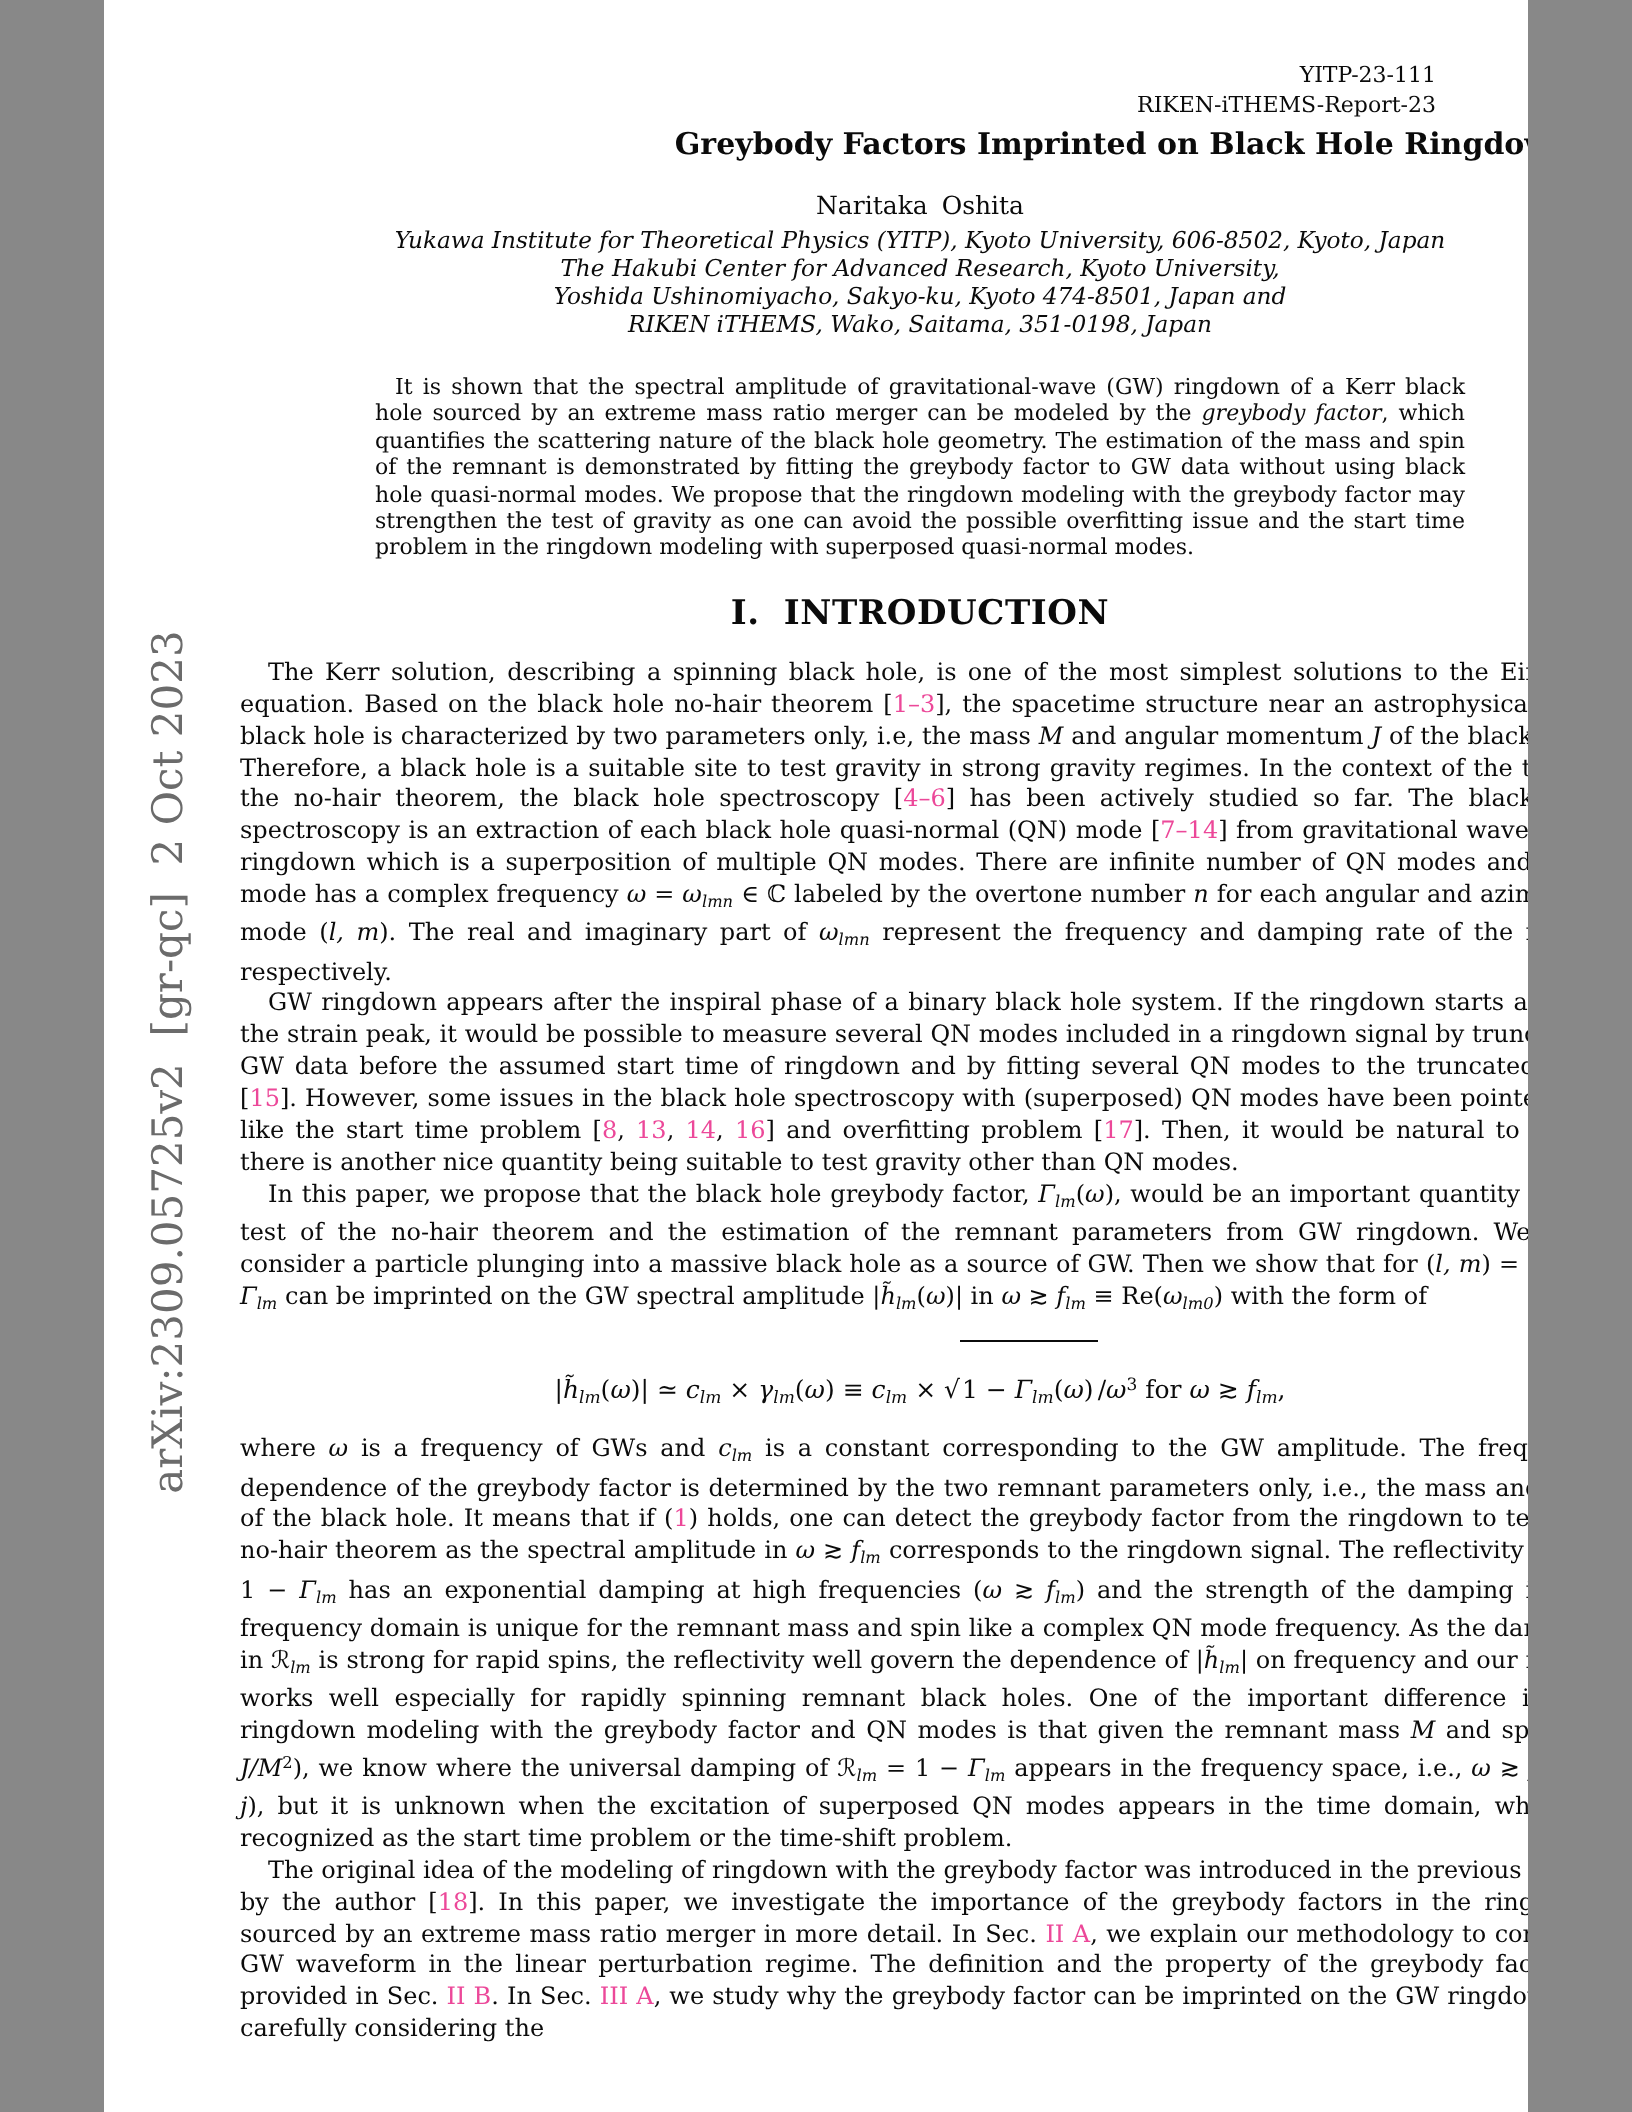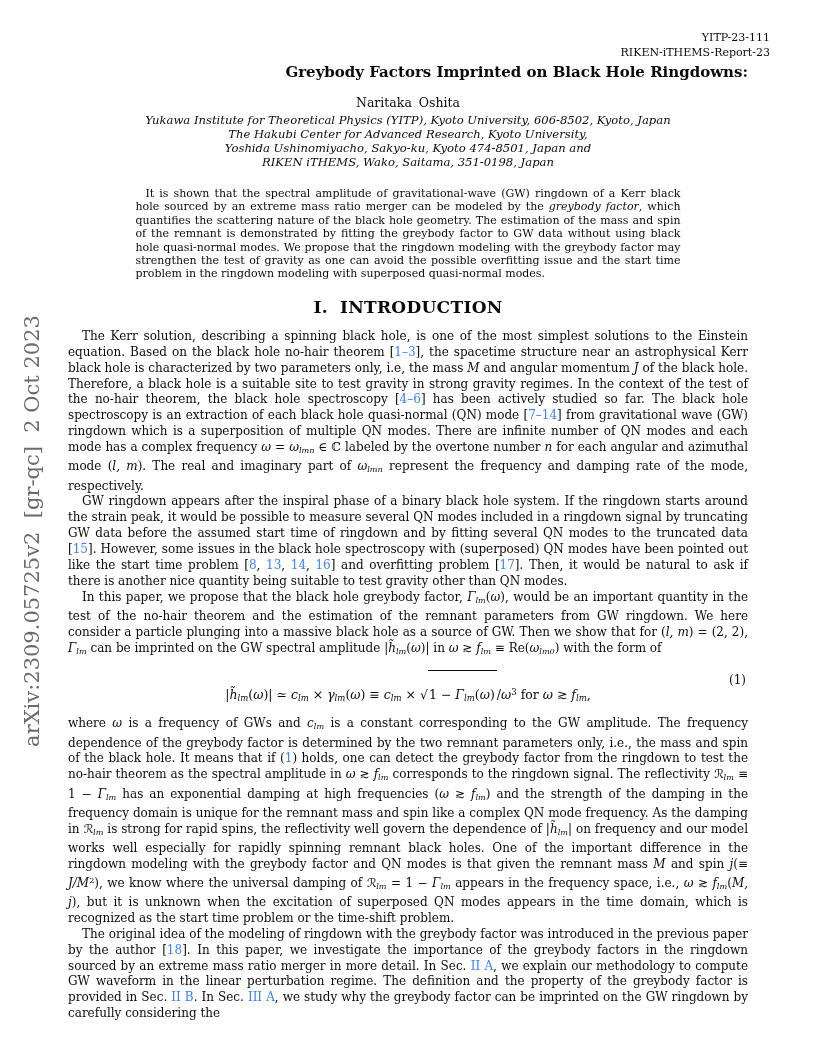--- a/index.html
+++ b/index.html
@@ -1,37 +1,37 @@
 <!DOCTYPE html>
 <html><head>
 <meta charset="utf-8">
 <style>
   html,body{margin:0;padding:0;background:#888;}
-  .page{position:relative;width:816px;height:1056px;background:#ffffff;overflow:hidden;
+  .page{position:relative;width:712px;height:1056px;background:#ffffff;overflow:hidden;
         font-family:"DejaVu Serif","DejaVu Sans",serif;color:#0b0b0b;margin:0 auto;}
   .report{position:absolute;top:31px;right:46px;text-align:right;font-size:11px;line-height:14.5px;}
   .watermark{position:absolute;left:-230px;top:517px;width:524px;height:28px;
              transform:rotate(-90deg);text-align:center;font-size:21px;line-height:28px;
              color:#6b6b6b;white-space:pre;}
   .main{position:absolute;left:68px;top:62px;width:680px;}
   .title{text-align:right;font-weight:bold;font-size:15px;line-height:20px;}
   .author{text-align:center;font-size:12.5px;margin-top:13px;word-spacing:3px;}
   .affils{text-align:center;font-style:italic;font-size:11.6px;line-height:14px;margin-top:3px;}
   .abstract{margin:18px auto 0;width:545px;text-align:justify;font-size:11px;line-height:13.4px;text-indent:10px;}
   .heading{text-align:center;font-weight:bold;font-size:17px;margin-top:16px;letter-spacing:0.3px;}
   .heading .num{margin-right:12px;}
   .bodytext{margin-top:12px;text-align:justify;font-size:12px;line-height:15.9px;}
   .para{text-indent:14px;}
   .para.no-indent{text-indent:0;}
   .eq-row{position:relative;margin:10px 0 9px;text-align:center;font-size:12.5px;}
   .eq-number{position:absolute;right:2px;top:3px;font-size:12px;}
   
   .r-i{font-style:italic;}
   .r-m{font-style:italic;}
-  .r-c{color:#3b82f6;}
+  .r-c{color:#ec4899;}
   .r-sub{font-size:0.68em;vertical-align:-0.28em;}
   .r-sup{font-size:0.68em;vertical-align:0.5em;}
   .r-sqrt{display:inline-block;border-top:1.2px solid #0b0b0b;padding:16px 2px 0 1px;}
   .r-rad{font-style:normal;}
 </style>
 </head>
 <body>
 
 <div class="page">
 

